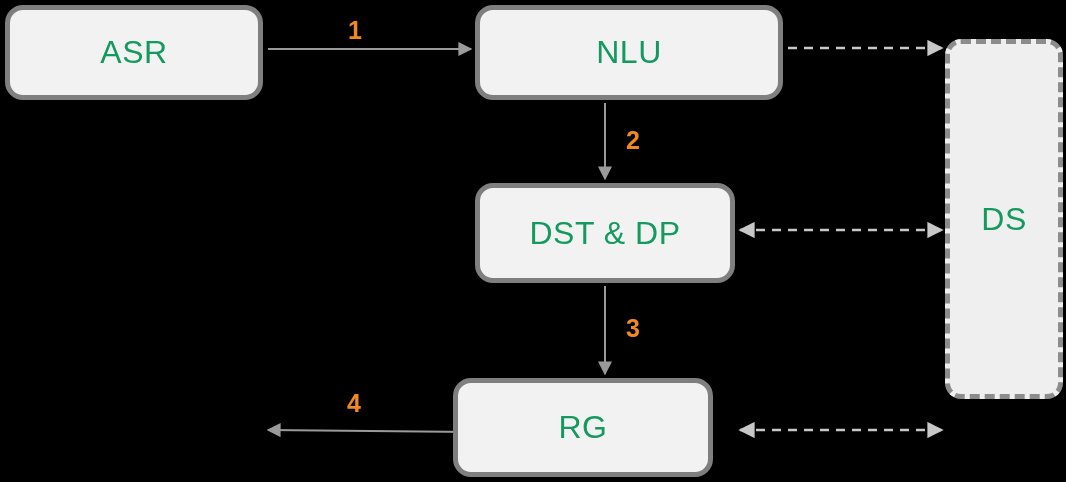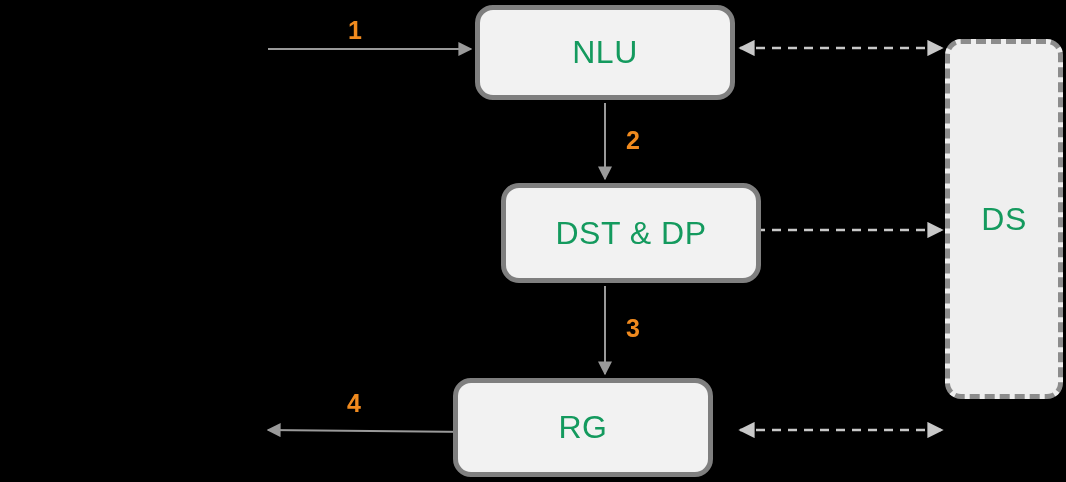--- a/index.html
+++ b/index.html
@@ -35,22 +35,22 @@
     color: #149a5e;
     font-size: 32px;
     letter-spacing: 0.5px;
   }
   .box--dashed {
     border: 5px dashed #8c8c8c;
     background: #efefef;
     border-radius: 16px;
   }
   #box-asr   { left: 5px;   top: 5px;   width: 258px; height: 95px;  }
-  #box-nlu   { left: 475px; top: 5px;   width: 260px; height: 95px;  }
-  #box-dstdp { left: 475px; top: 183px; width: 260px; height: 100px; margin-left: 26px; }
+  #box-nlu   { left: 475px; top: 5px;   width: 308px; height: 95px;  }
+  #box-dstdp { left: 475px; top: 183px; width: 260px; height: 100px; }
   #box-rg    { left: 453px; top: 378px; width: 260px; height: 99px;  }
   #box-tts   { left: 5px;   top: 380px; width: 258px; height: 97px;  }
   #box-ds    { left: 945px; top: 3px;   width: 118px; height: 360px; margin-top: 36px; }
 
   .edge-label {
     position: absolute;
     color: #f08a1e;
     font-size: 25px;
     font-weight: bold;
     transform: translate(-50%, -50%);
@@ -84,20 +84,23 @@
 
     <line x1="472" y1="432" x2="268" y2="430" stroke="#9a9a9a" stroke-width="2" marker-end="url(#arrow-solid)"></line>
 
     <line x1="740" y1="48" x2="942" y2="48" stroke="#c8c8c8" stroke-width="2.5" stroke-dasharray="9 7" marker-start="url(#arrow-dashed)" marker-end="url(#arrow-dashed)"></line>
 
     <line x1="740" y1="230" x2="942" y2="230" stroke="#c8c8c8" stroke-width="2.5" stroke-dasharray="9 7" marker-start="url(#arrow-dashed)" marker-end="url(#arrow-dashed)"></line>
 
     <line x1="740" y1="430" x2="942" y2="430" stroke="#c8c8c8" stroke-width="2.5" stroke-dasharray="9 7" marker-start="url(#arrow-dashed)" marker-end="url(#arrow-dashed)"></line>
   </svg>
 
+  <div class="box" id="box-asr">
+    <span>ASR</span>
+  </div>
 
   <div class="box" id="box-nlu">
     <span>NLU</span>
   </div>
 
   <div class="box" id="box-dstdp">
     <span>DST &amp; DP</span>
   </div>
 
   <div class="box" id="box-rg">

